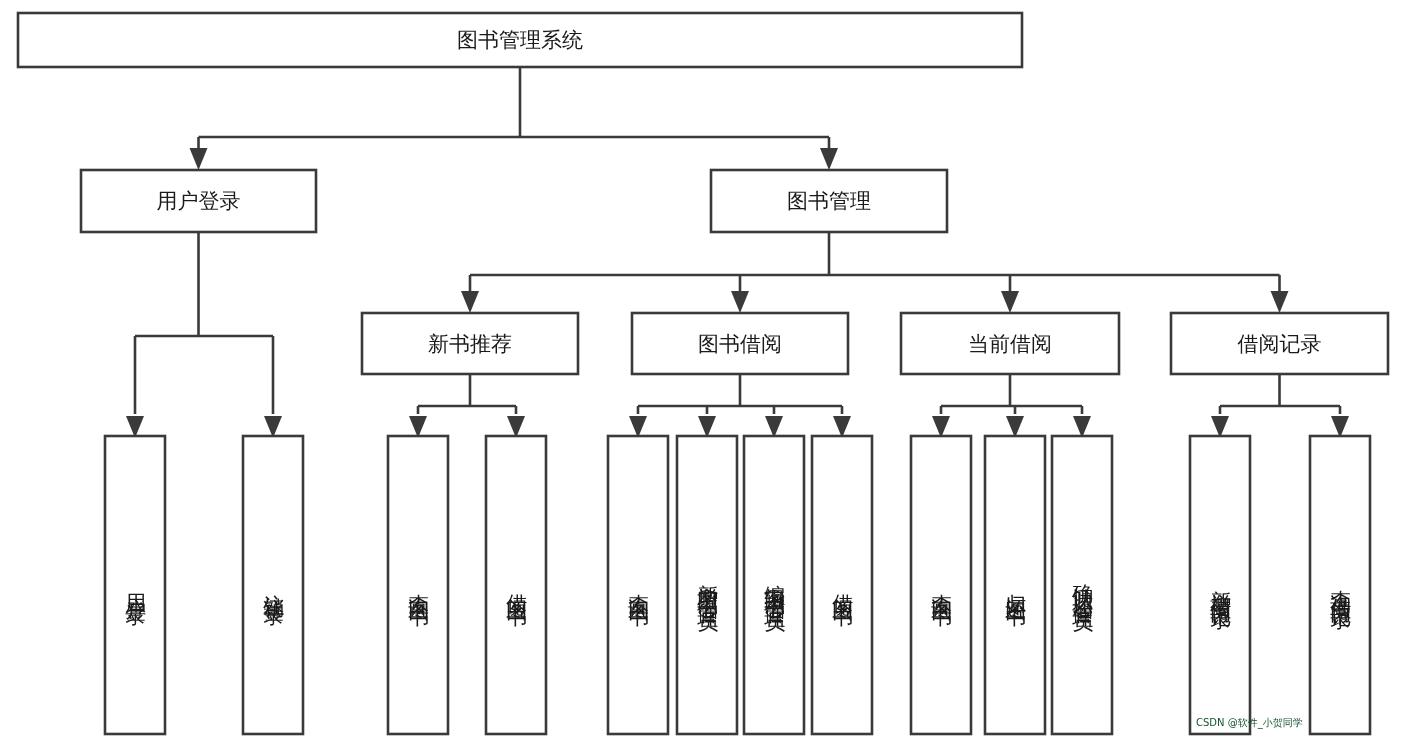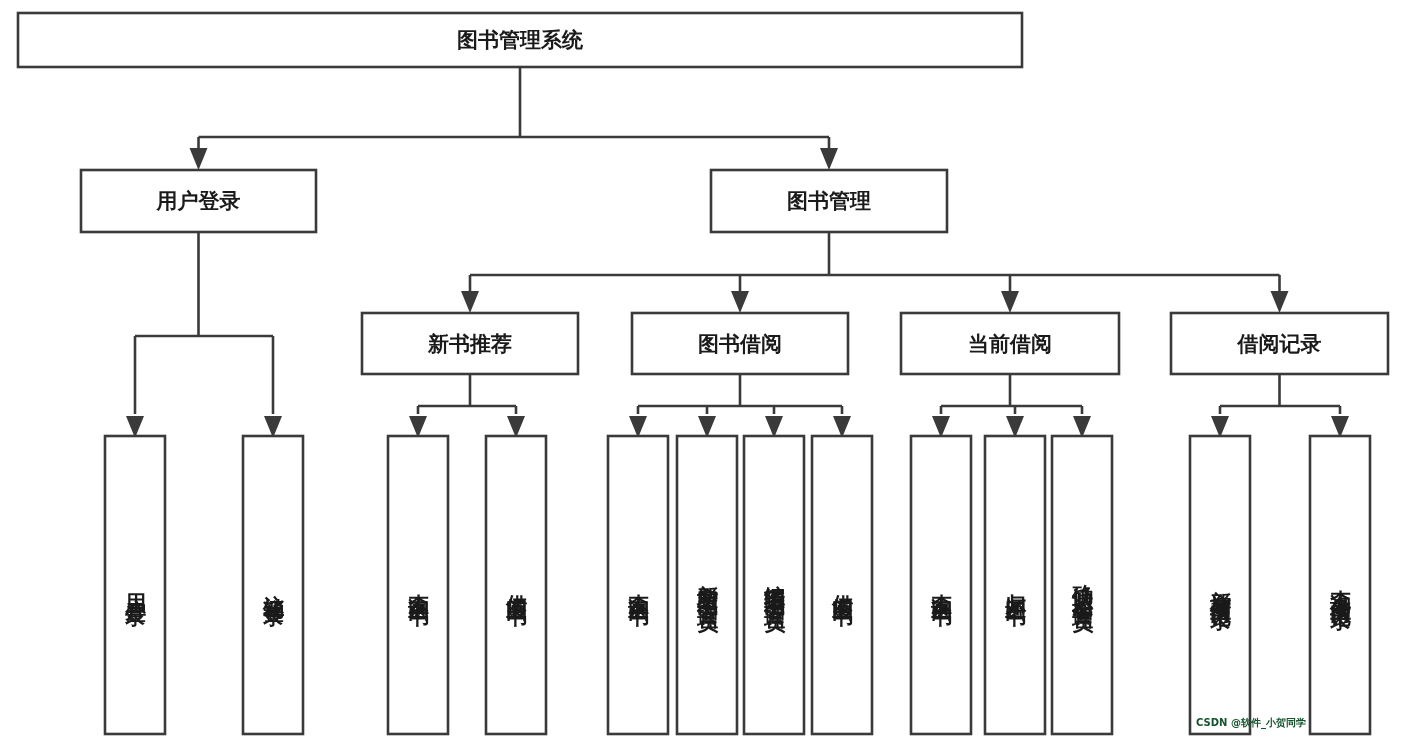--- a/index.html
+++ b/index.html
@@ -11,21 +11,20 @@
     width: 1405px;
     height: 747px;
     font-family: "DejaVu Sans", "Liberation Sans", sans-serif;
     overflow: hidden;
   }
   #diagram-root {
     position: relative;
     width: 1405px;
     height: 535px;
     background: #ffffff;
-    font-weight: bold;
   }
   svg.tree-canvas {
     position: absolute;
     left: 0;
     top: 0;
     width: 1405px;
     height: 747px;
   }
   .node-box {
     fill: #ffffff;

